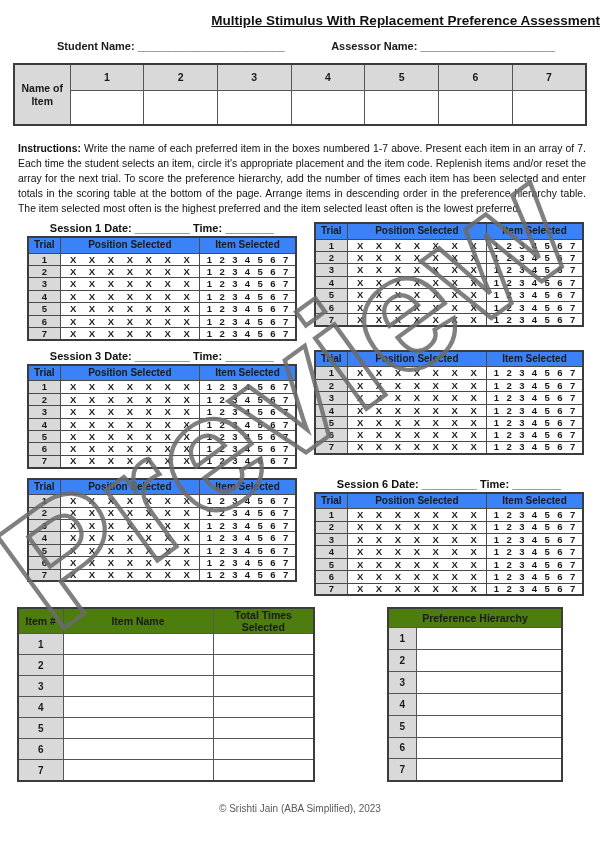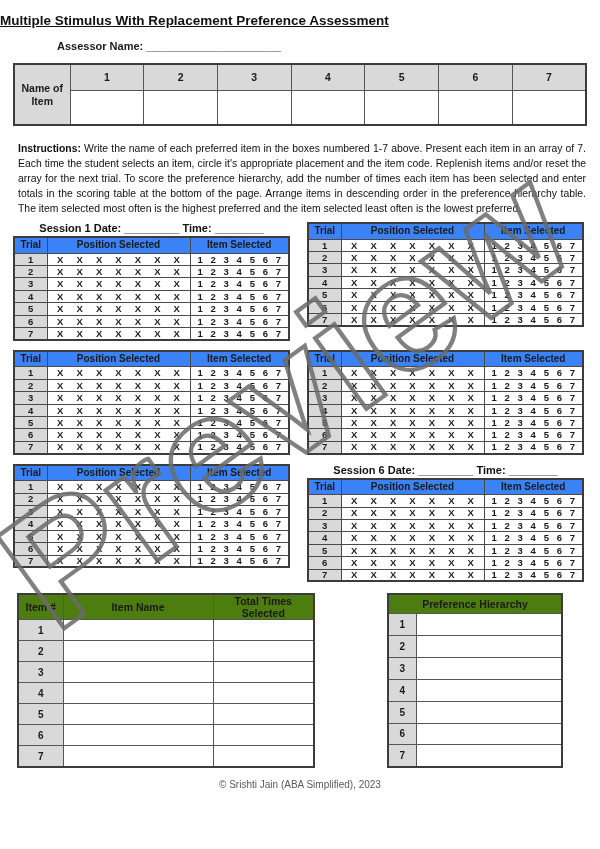--- a/index.html
+++ b/index.html
@@ -3,21 +3,21 @@
 <meta charset="utf-8">
 <style>
   * { box-sizing: border-box; }
   html,body { margin:0; padding:0; }
   body {
     width:600px; height:849px; position:relative; overflow:hidden;
     background:#ffffff; color:#1a1a1a;
     font-family:"Liberation Sans", sans-serif;
   }
   .title {
-    margin-top:13px; text-align:left; font-size:13.5px; font-weight:bold;
+    margin-top:13px; text-align:right; font-size:13.5px; font-weight:bold;
     text-decoration:underline; color:#111;
   }
   .names {
     display:flex; justify-content:space-between;
     margin:12px 45px 0 57px; font-size:11px; font-weight:bold; white-space:nowrap;
   }
   .blank { font-weight:bold; letter-spacing:0; }
 
   
   .itable {
@@ -34,21 +34,21 @@
 
   .instr {
     margin:15px 14px 0 18px; font-size:10.4px; line-height:15px;
     text-align:justify; color:#111;
   }
   .instr b { font-weight:bold; }
 
   
   .sgrid {
     display:grid; grid-template-columns:1fr 1fr;
-    column-gap:17px; row-gap:9px; margin:6px 16px 0 13px;
+    column-gap:17px; row-gap:9px; margin:6px 16px 0 27px;
   }
   .slabel {
     text-align:center; font-weight:bold; font-size:11px;
     margin-bottom:2px; white-space:nowrap; color:#111;
   }
   .stable {
     width:100%; border-collapse:collapse; border:2px solid #3c3c3c; table-layout:fixed;
   }
   .stable th, .stable td { border:1px solid #4a4a4a; padding:0; line-height:1; }
   .stable th { background:#3b82f6; font-size:10px; font-weight:bold; height:16px; }
@@ -59,34 +59,38 @@
   
   .bwrap { display:flex; justify-content:space-between; margin:11px 37px 0 17px; }
   .btable { border-collapse:collapse; border:2px solid #3c3c3c; table-layout:fixed; }
   .btable th, .btable td { border:1px solid #565656; padding:0 2px; }
   .btable th { background:#4d7c0f; font-size:10.5px; font-weight:bold; height:19px; }
   .btable td { height:21px; font-size:10px; }
   .btable td.num { background:#d9d9d9; font-weight:bold; text-align:center; }
   #totals { width:296px; }
   #hier { width:174px; }
 
-  .footer { text-align:center; margin-top:11px; font-size:10px; color:#595959; }
+  .footer { text-align:center; margin-top:21px; font-size:10px; color:#595959; }
 
   
   .wmark {
     position:absolute; left:0; top:0; width:600px; height:849px;
     pointer-events:none; z-index:10;
   }
 </style>
 </head>
 <body>
 
 <div class="title">Multiple Stimulus With Replacement Preference Assessment</div>
 
 <div class="names">
+  <span>
+    <span>Student Name:</span>
+    <span class="blank">________________________</span>
+  </span>
   <span>
     <span>Assessor Name:</span>
     <span class="blank">______________________</span>
   </span>
 </div>
 
 <table class="itable">
   <tbody>
       <tr>
     <td class="corner" rowspan="2">Name of Item</td>
@@ -502,20 +506,27 @@
                 <span>6</span>
                 <span>7</span>
               </div>
             </td>
           </tr>
         </tbody>
     </table>
   </section>
 
   <section>
+    <div class="slabel">
+      <span>Session 3</span>
+      <span>Date:</span>
+      <span class="blank">_________</span>
+      <span>Time:</span>
+      <span class="blank">________</span>
+    </div>
     <table class="stable">
       <colgroup>
           <col style="width:12%">
           <col style="width:52%">
           <col style="width:36%">
         </colgroup>
       <thead>
         <tr>
           <th>Trial</th>
           <th>Position Selected</th>

